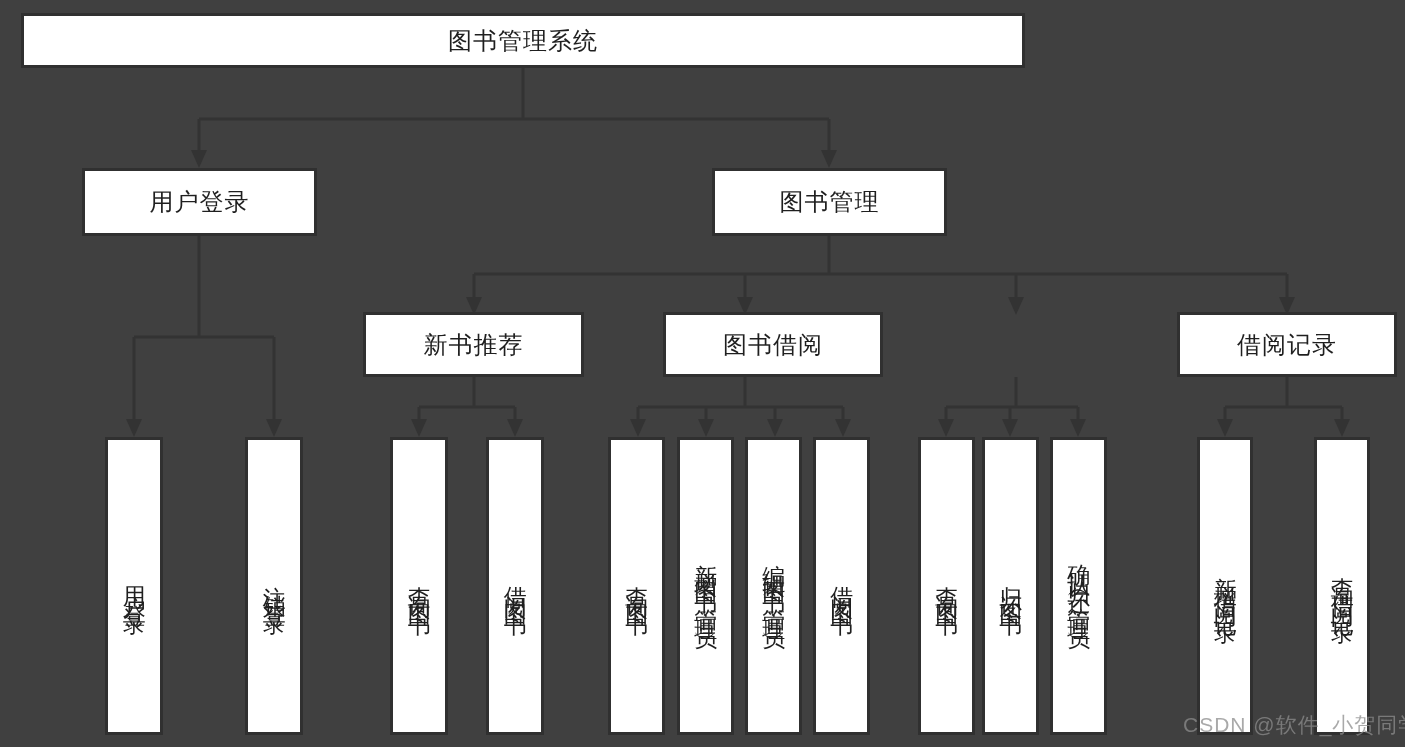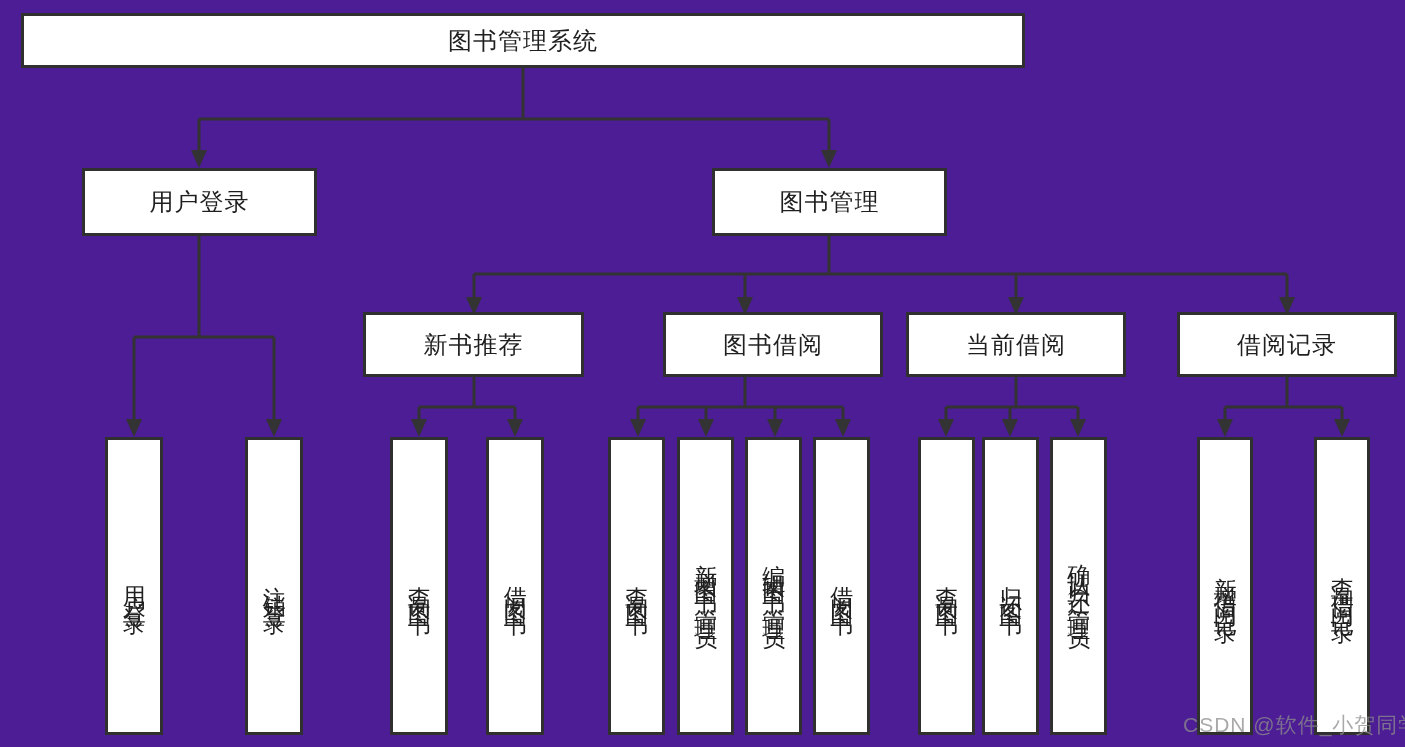--- a/index.html
+++ b/index.html
@@ -1,17 +1,17 @@
 <!DOCTYPE html>
 <html><head>
 <meta charset="utf-8">
 <style>
   html,body{margin:0;padding:0;background:#fff;}
   .canvas{
-    position:relative;width:1405px;height:747px;background:#4c1d95;overflow:hidden;
+    position:relative;width:1405px;height:747px;background:#404040;overflow:hidden;
     font-family:"Liberation Sans","DejaVu Sans",sans-serif;color:#1f1f1f;
   }
   .connectors{position:absolute;left:0;top:0;width:1405px;height:747px;}
   .node{
     position:absolute;box-sizing:border-box;background:#ffffff;border:3px solid #303030;
     display:flex;align-items:center;justify-content:center;text-align:center;
   }
   .hlabel{font-size:24px;line-height:1;letter-spacing:1px;white-space:nowrap;}
   .vtext{
     writing-mode:vertical-rl;text-orientation:mixed;
@@ -77,23 +77,20 @@
   <div class="node" style="left:712px;top:168px;width:235px;height:68px;">
     <span class="hlabel">图书管理</span>
   </div>
 
   <div class="node" style="left:363px;top:312px;width:221px;height:65px;">
     <span class="hlabel">新书推荐</span>
   </div>
   <div class="node" style="left:663px;top:312px;width:220px;height:65px;">
     <span class="hlabel">图书借阅</span>
   </div>
-  <div class="node" style="left:906px;top:312px;width:220px;height:65px;">
-    <span class="hlabel">当前借阅</span>
-  </div>
   <div class="node" style="left:1177px;top:312px;width:220px;height:65px;">
     <span class="hlabel">借阅记录</span>
   </div>
 
   <div class="node" style="left:105px;top:437px;width:58px;height:298px;">
     <span class="vtext">用户登录</span>
   </div>
   <div class="node" style="left:245px;top:437px;width:58px;height:298px;">
     <span class="vtext">注销登录</span>
   </div>

